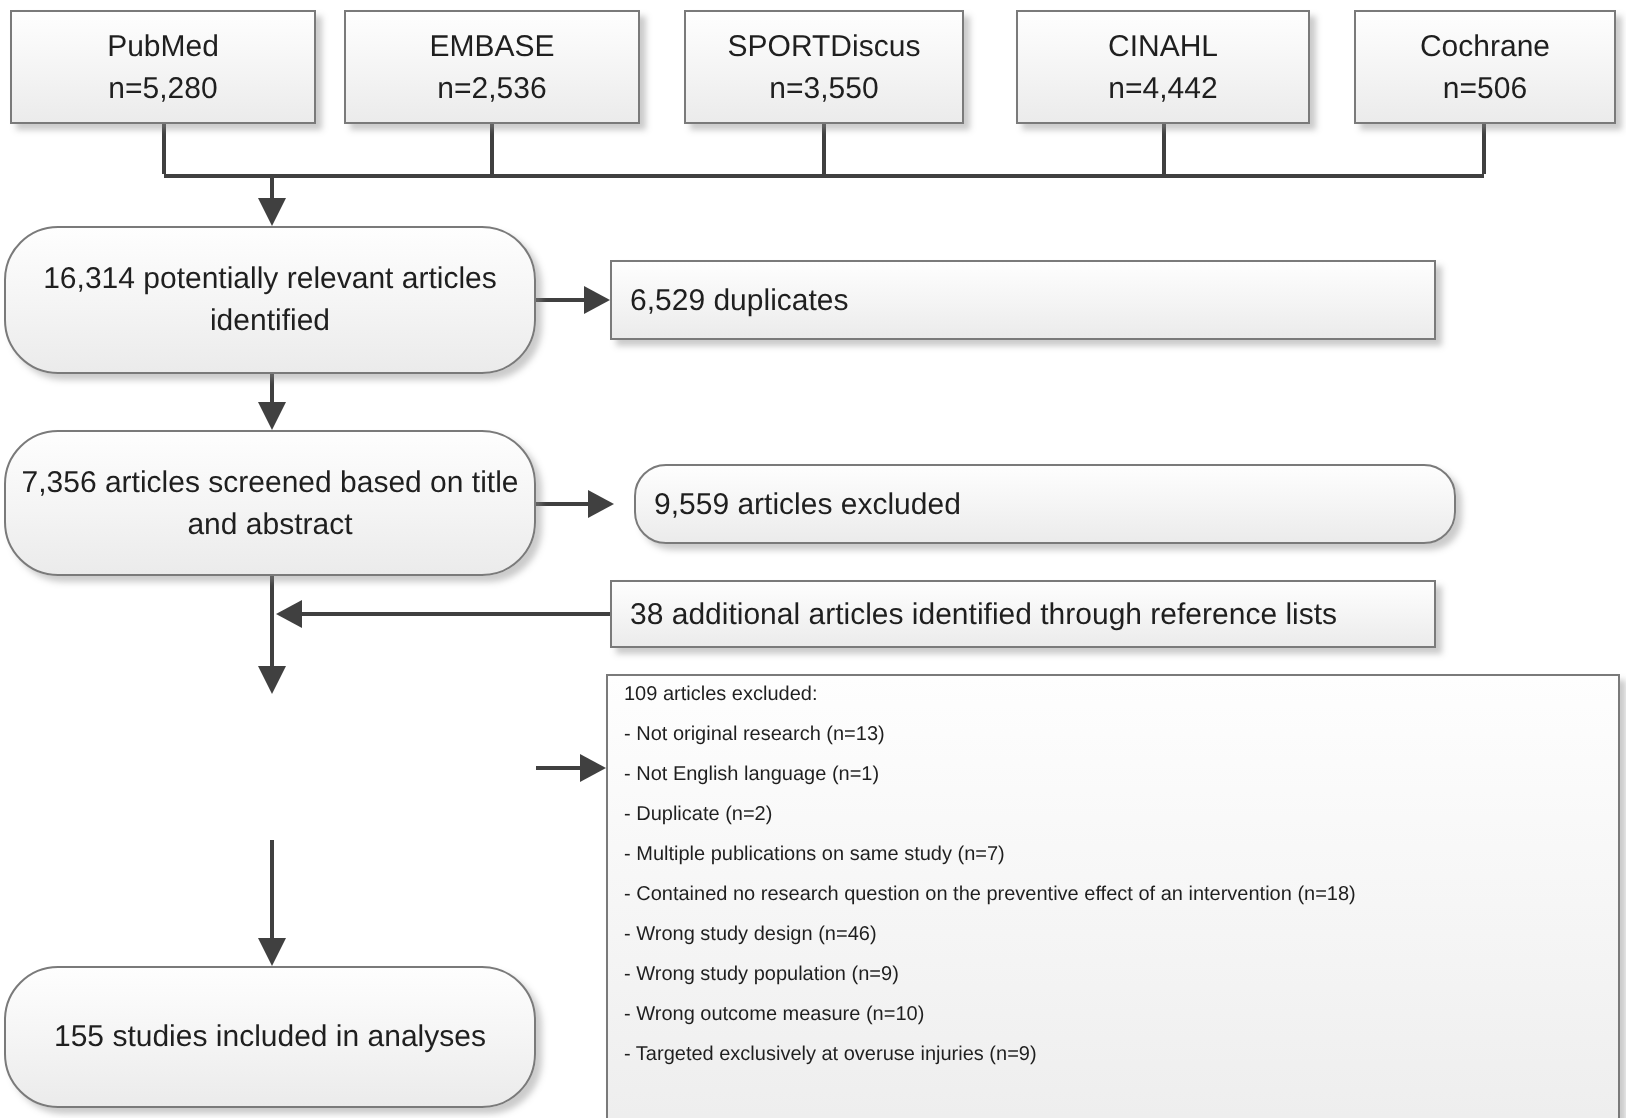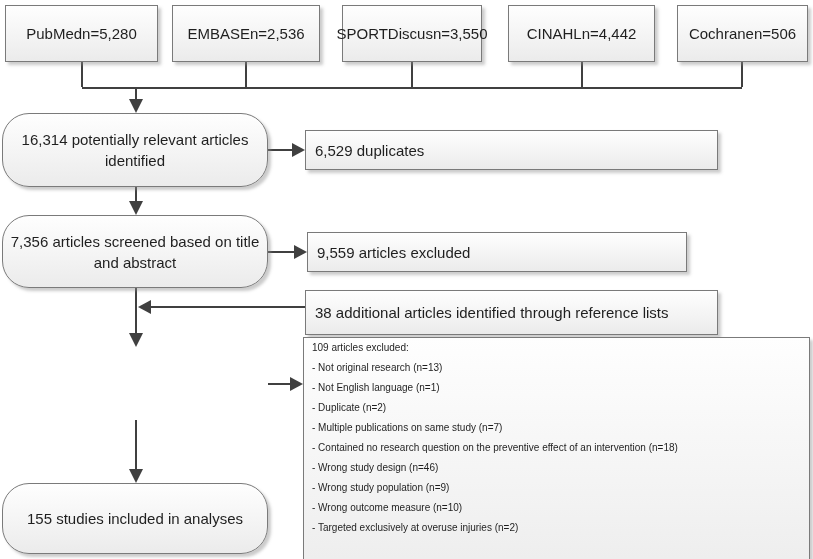--- a/index.html
+++ b/index.html
@@ -20,21 +20,21 @@
     position: absolute;
     box-sizing: border-box;
     border: 1px solid #7a7a7a;
     background: linear-gradient(to bottom, #fefefe 0%, #f4f4f4 55%, #ebebeb 100%);
     box-shadow: 3px 3px 3px rgba(140,140,140,0.45);
     font-size: 15px;
     line-height: 21px;
   }
   .center-box {
     display: flex;
-    flex-direction: row;
+    flex-direction: column;
     align-items: center;
     justify-content: center;
     text-align: center;
     padding: 13px 6px;
   }
   .left-box {
     display: flex;
     align-items: center;
     justify-content: flex-start;
     text-align: right;
@@ -50,22 +50,22 @@
 
   
   .flow { left: 2px; width: 266px; border-radius: 27px; }
   #flow-identified { top: 113px; height: 74px; }
   #flow-screened   { top: 215px; height: 73px; }
   #flow-fulltext   { top: 347px; height: 73px; }
   #flow-included   { top: 483px; height: 71px; }
 
   
   #side-duplicates { left: 305px; top: 130px; width: 413px; height: 40px; }
-  #side-excluded   { left: 307px; top: 232px; width: 380px; height: 40px; }
-  #side-additional { left: 305px; top: 290px; width: 413px; height: 45px; }
+  #side-excluded   { left: 317px; top: 232px; width: 411px; height: 40px; border-radius: 16px; }
+  #side-additional { left: 305px; top: 290px; width: 413px; height: 34px; }
 
   #side-exclusions {
     left: 303px; top: 337px; width: 507px; height: 261px;
     padding: 0 8px;
     font-size: 10px;
     line-height: 20px;
   }
   #side-exclusions .reason {
     padding-left: 9px;
     text-indent: -9px;
@@ -164,16 +164,16 @@
   <div class="box" id="side-exclusions">
     <div>109 articles excluded:</div>
     <div class="reason">- Not original research (n=13)</div>
     <div class="reason">- Not English language (n=1)</div>
     <div class="reason">- Duplicate (n=2)</div>
     <div class="reason">- Multiple publications on same study (n=7)</div>
     <div class="reason">- Contained no research question on the preventive effect of an intervention (n=18)</div>
     <div class="reason">- Wrong study design (n=46)</div>
     <div class="reason">- Wrong study population (n=9)</div>
     <div class="reason">- Wrong outcome measure (n=10)</div>
-    <div class="reason">- Targeted exclusively at overuse injuries (n=2)</div>
+    <div class="reason">- Targeted exclusively at overuse injuries (n=9)</div>
   </div>
 
 </div>
 
 </body></html>

